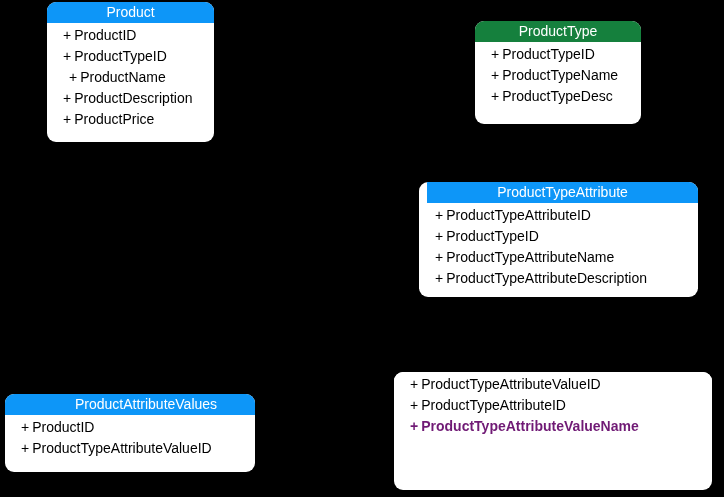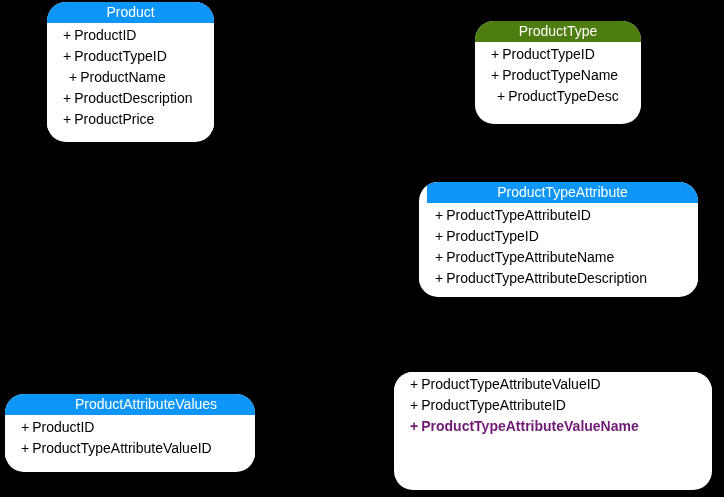--- a/index.html
+++ b/index.html
@@ -12,21 +12,21 @@
     position: relative;
     width: 724px;
     height: 497px;
     background: #000000;
     overflow: hidden;
     font-family: "Liberation Sans", sans-serif;
   }
   .entity {
     position: absolute;
     background: #ffffff;
-    border-radius: 19px;
+    border-radius: 9px;
     overflow: hidden;
     box-sizing: border-box;
   }
   .entity-header {
     background: #0d96f8;
     color: #ffffff;
     font-size: 14px;
     line-height: 21px;
     height: 21px;
     text-align: center;
@@ -61,25 +61,25 @@
       <div class="entity-header" style="background: rgb(13, 150, 248); color: rgb(255, 255, 255);">Product</div>
       <div class="entity-body" style="background: rgb(255, 255, 255);">
         <div class="attr-row" style="color: rgb(0, 0, 0);"><span class="attr-plus">+</span><span>ProductID</span></div>
         <div class="attr-row" style="color: rgb(0, 0, 0);"><span class="attr-plus">+</span><span>ProductTypeID</span></div>
         <div class="attr-row" style="color: rgb(0, 0, 0); margin-left: 6px;"><span class="attr-plus">+</span><span>ProductName</span></div>
         <div class="attr-row" style="color: rgb(0, 0, 0);"><span class="attr-plus">+</span><span>ProductDescription</span></div>
         <div class="attr-row" style="color: rgb(0, 0, 0);"><span class="attr-plus">+</span><span>ProductPrice</span></div>
       </div>
     </div>
     <div class="entity" style="left: 475px; top: 21px; width: 166px; height: 103px;">
-      <div class="entity-header" style="background: #4d7c0f; color: rgb(255, 255, 255);">ProductType</div>
+      <div class="entity-header" style="background: #15803d; color: rgb(255, 255, 255);">ProductType</div>
       <div class="entity-body" style="background: rgb(255, 255, 255);">
         <div class="attr-row" style="color: rgb(0, 0, 0);"><span class="attr-plus">+</span><span>ProductTypeID</span></div>
         <div class="attr-row" style="color: rgb(0, 0, 0);"><span class="attr-plus">+</span><span>ProductTypeName</span></div>
-        <div class="attr-row" style="color: rgb(0, 0, 0); margin-left: 6px;"><span class="attr-plus">+</span><span>ProductTypeDesc</span></div>
+        <div class="attr-row" style="color: rgb(0, 0, 0);"><span class="attr-plus">+</span><span>ProductTypeDesc</span></div>
       </div>
     </div>
     <div class="entity" style="left: 419px; top: 182px; width: 279px; height: 115px;">
       <div class="entity-header" style="background: rgb(13, 150, 248); color: rgb(255, 255, 255); margin-left: 8px;">ProductTypeAttribute</div>
       <div class="entity-body" style="background: rgb(255, 255, 255);">
         <div class="attr-row" style="color: rgb(0, 0, 0);"><span class="attr-plus">+</span><span>ProductTypeAttributeID</span></div>
         <div class="attr-row" style="color: rgb(0, 0, 0);"><span class="attr-plus">+</span><span>ProductTypeID</span></div>
         <div class="attr-row" style="color: rgb(0, 0, 0);"><span class="attr-plus">+</span><span>ProductTypeAttributeName</span></div>
         <div class="attr-row" style="color: rgb(0, 0, 0);"><span class="attr-plus">+</span><span>ProductTypeAttributeDescription</span></div>
       </div>

